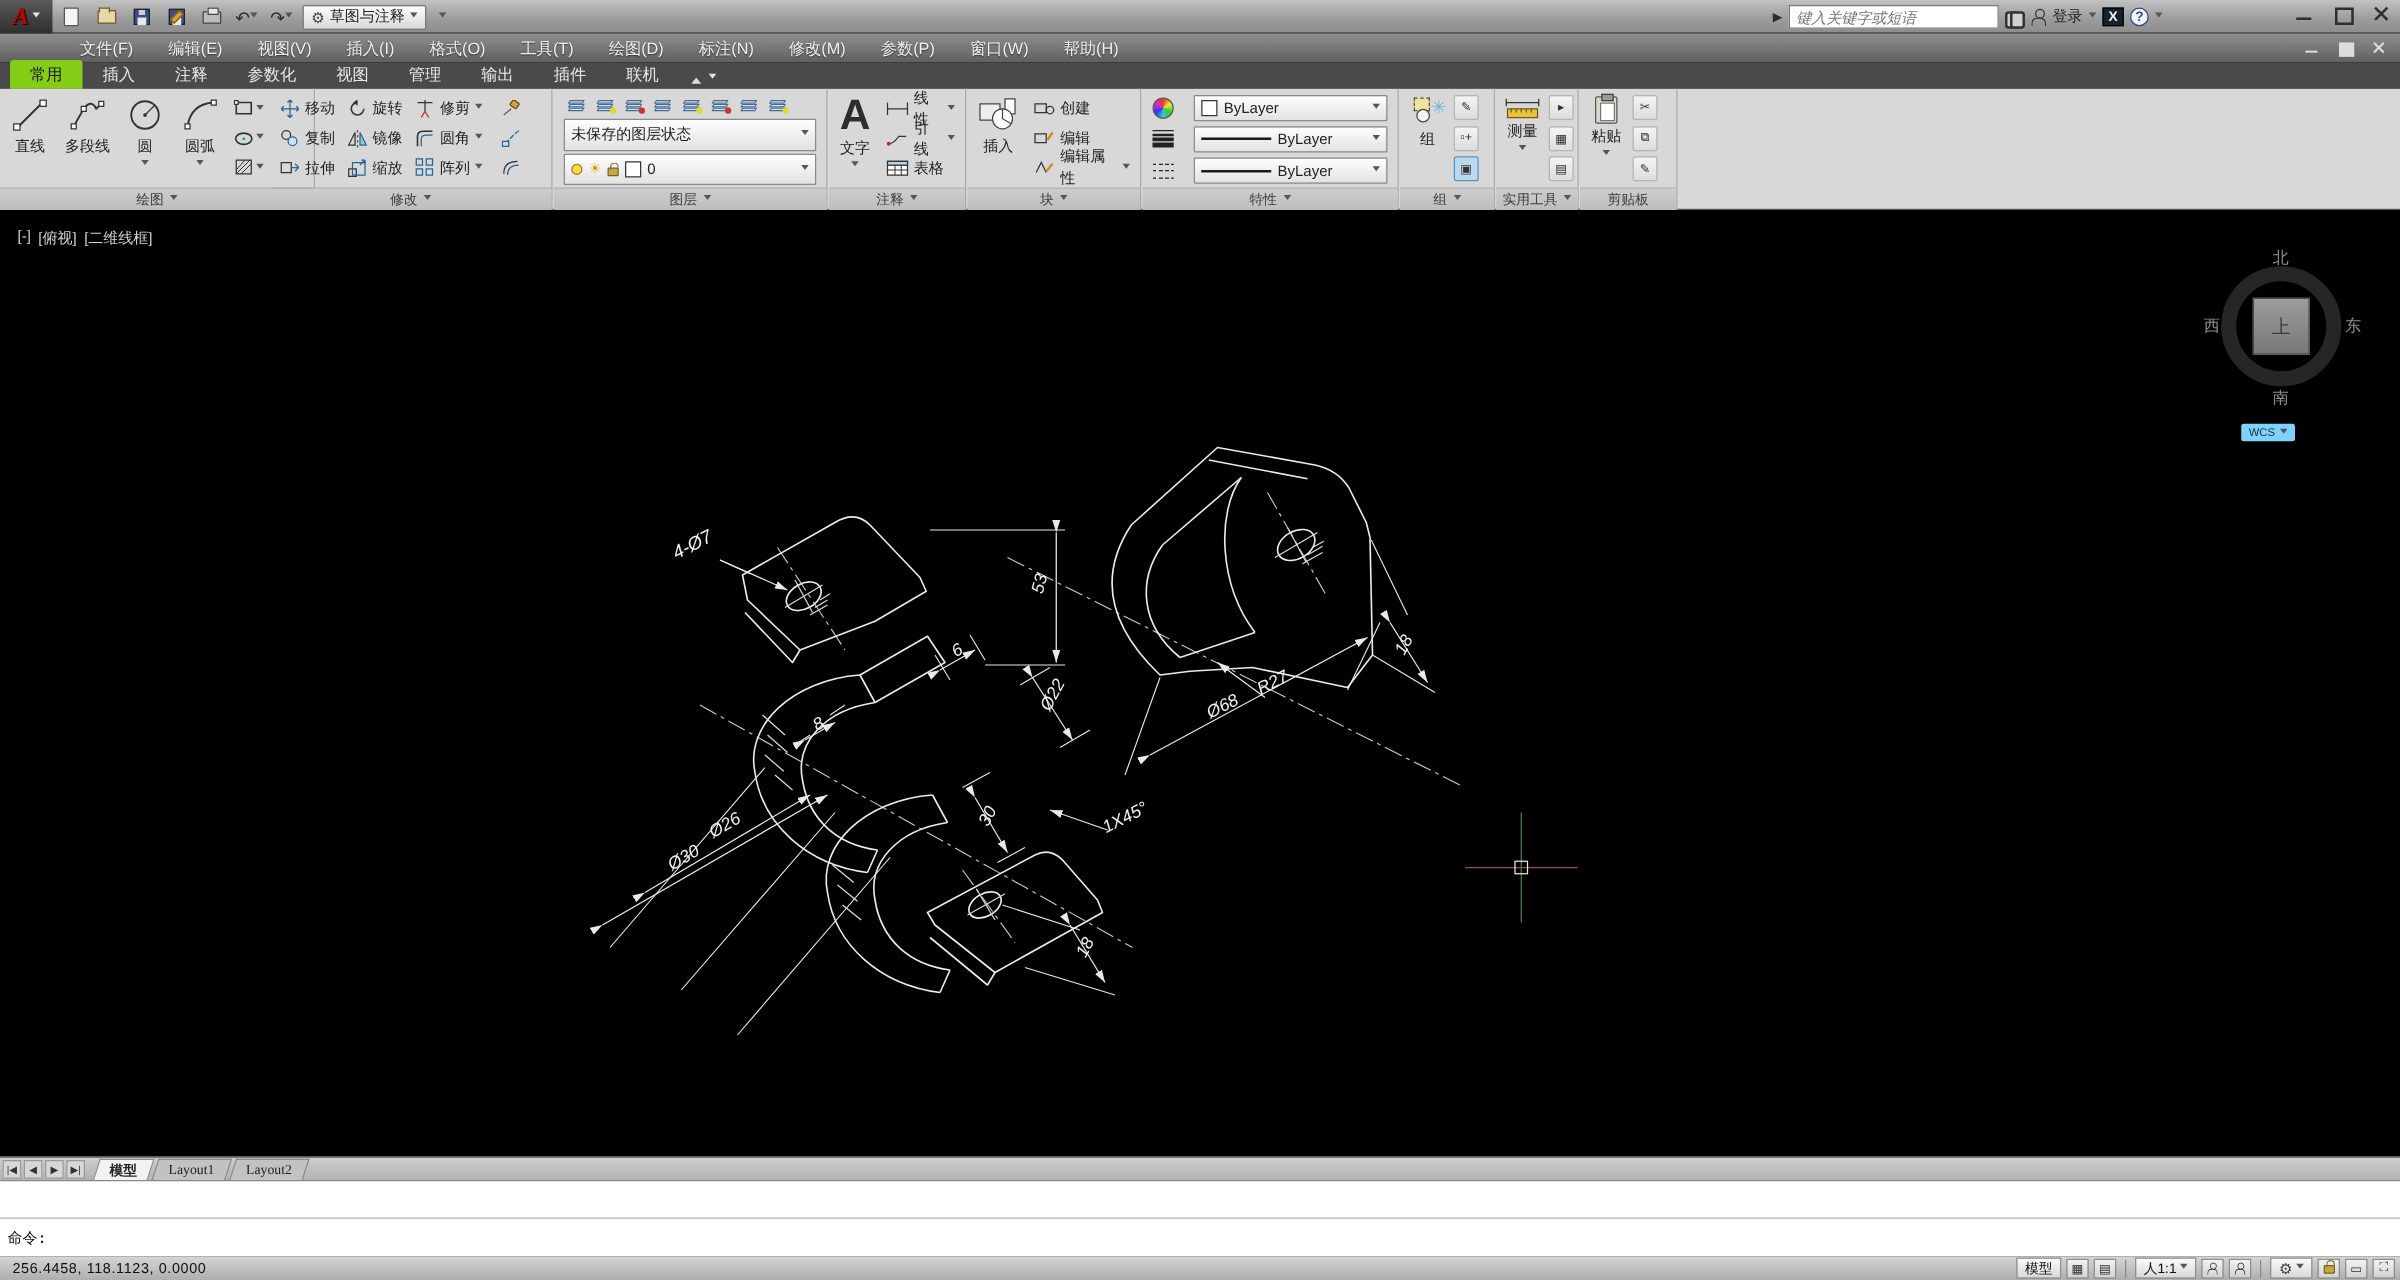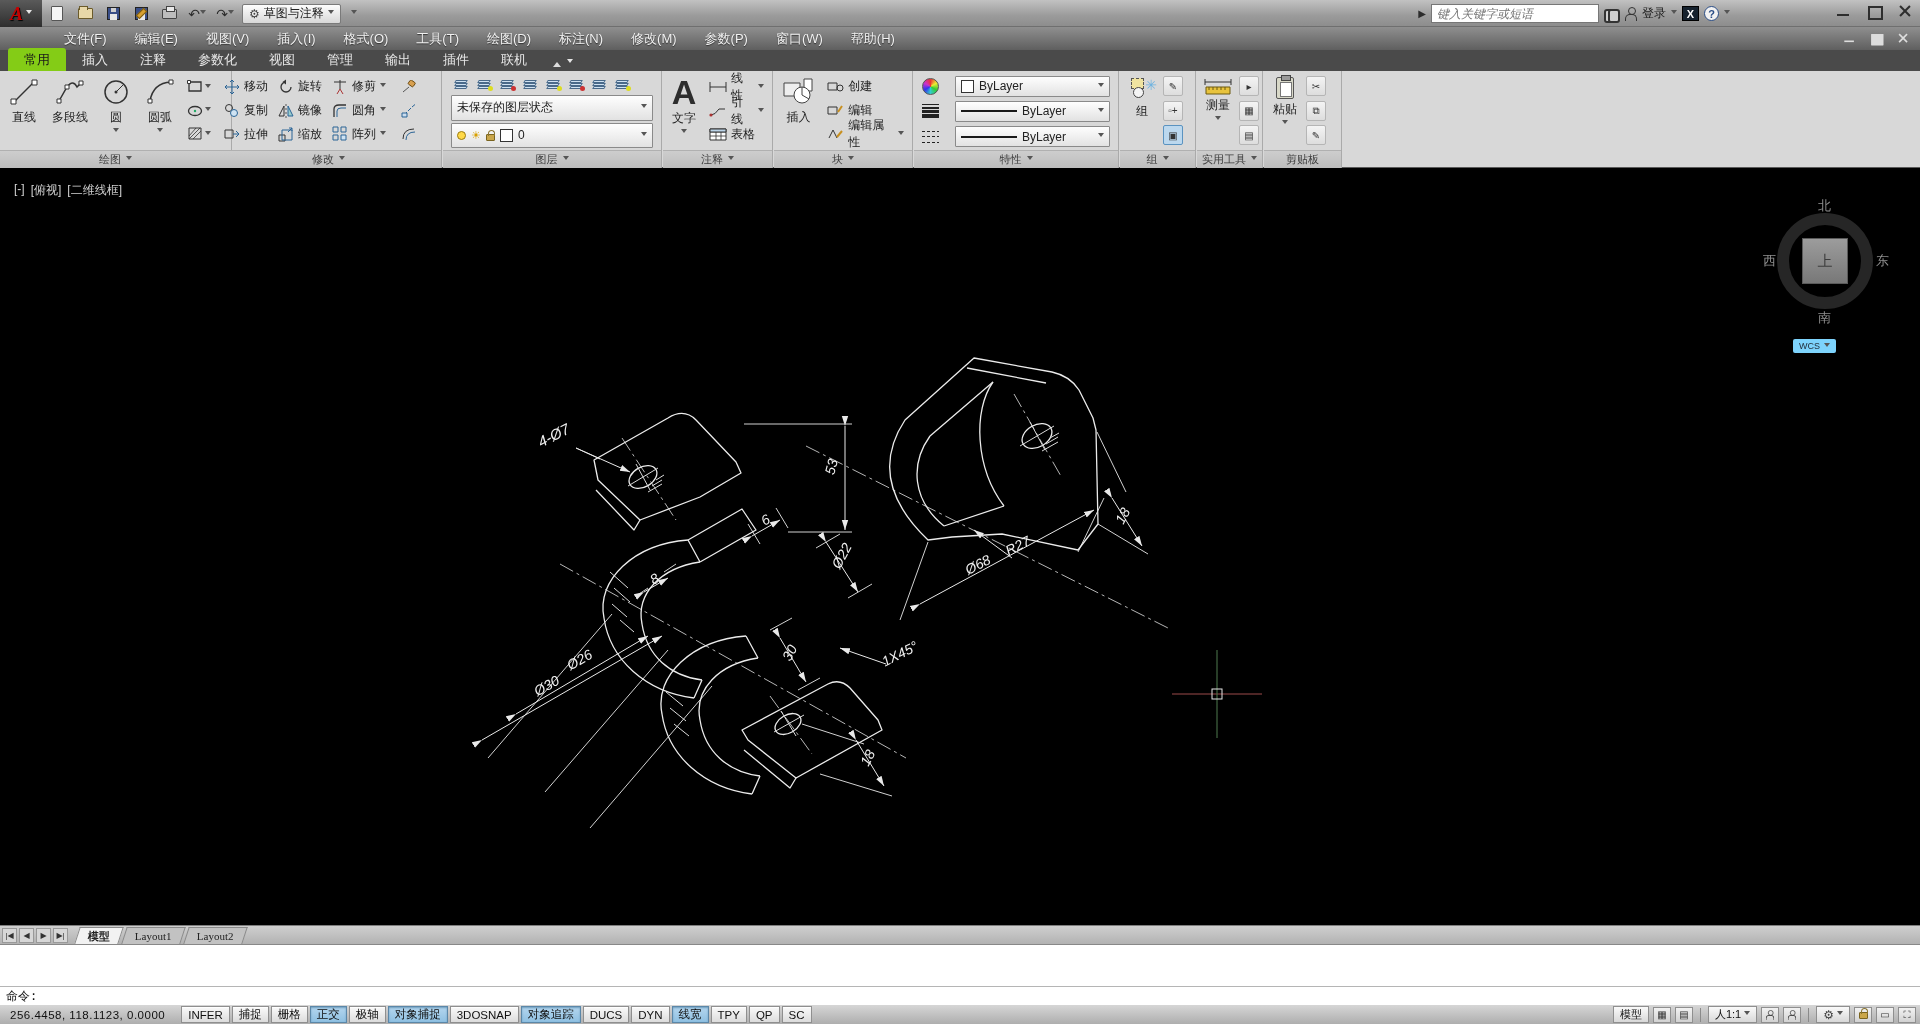--- a/index.html
+++ b/index.html
@@ -154,21 +154,21 @@
     background:linear-gradient(#cfcfcf,#b2b2b2); border-top:1px solid #7d7d7d; display:flex; align-items:center; }
   .lnav { width:15px; height:15px; display:flex; align-items:center; justify-content:center; font-size:8px; color:#333;
     border:1px solid #999; background:#d7d7d7; margin-left:2px; }
   .ltab { height:17px; padding:1px 10px; font-size:11px; color:#222; border:1px solid #8a8a8a; border-bottom:none;
     background:#c2c2c2; transform:skewX(-18deg); margin-left:3px; display:flex; align-items:center; }
   .ltab > span { transform:skewX(18deg); font-family:"Liberation Serif", serif; }
   .ltab.active { background:#f2f2f2; font-weight:bold; }
   
   #cmd { position:absolute; left:0; top:944px; width:1920px; height:61px; background:#fff; border-top:1px solid #888; }
   .cmdline { font-family:"DejaVu Sans Mono", monospace; font-size:12px; color:#111; padding:1px 6px; }
-  #cmdprompt { position:absolute; left:0; right:0; bottom:0; height:19px; border-top:1px solid #b5b5b5; display:flex; align-items:center; }
+  #cmdprompt { position:absolute; left:0; right:0; bottom:0; height:31px; border-top:1px solid #b5b5b5; display:flex; align-items:center; }
 
   
   #statusbar { position:absolute; left:0; top:1005px; width:1920px; height:19px;
     background:linear-gradient(#d6d6d6,#aeaeae); display:flex; align-items:center; gap:2px; padding:0 4px; }
   #coords { font-size:11.5px; color:#111; padding:0 14px 0 6px; letter-spacing:0.5px; }
   .toggle { height:17px; padding:0 6px; display:flex; align-items:center; font-size:11.5px; color:#111;
     background:linear-gradient(#fafafa,#dcdcdc); border:1px solid #8f8f8f; box-shadow:inset 0 1px 0 #fff; cursor:default; }
   .toggle.active { background:linear-gradient(#b4d6ee,#8fc0e2); border-color:#5b87a8; box-shadow:inset 0 1px 2px #6d9cbd; }
   #sb-right { margin-left:auto; display:flex; align-items:center; gap:4px; }
   .sbtn { height:17px; padding:0 6px; font-size:11px; color:#111; display:flex; align-items:center; gap:3px;
@@ -269,21 +269,21 @@
       <span class="rtab">联机</span>
     </div>
   <div id="ribbon-min">
     <span class="tri-up"></span>
     <span class="car lt"></span>
   </div>
 </div>
 
 <div id="ribbon">
 
-  <div class="panel" style="left:0;width:232px">
+  <div class="panel" style="left:0;width:252px">
     <div class="panel-body">
       <div class="bigbtn">
         <svg class="mi" width="30" height="30" viewBox="0 0 30 30">
             <line x1="5" y1="25" x2="25" y2="5" stroke="#333" stroke-width="1.5"></line>
             <rect x="2" y="22" width="5" height="5" fill="#fff" stroke="#333"></rect>
             <rect x="23" y="3" width="5" height="5" fill="#fff" stroke="#333"></rect>
           </svg>
         <span>直线</span>
       </div>
       <div class="bigbtn">
@@ -875,36 +875,20 @@
 </div>
 
 <div id="cmd">
   <div id="cmdprompt">
     <span class="cmdline">命令:</span>
   </div>
 </div>
 
 <div id="statusbar">
   <span id="coords">256.4458,  118.1123,  0.0000</span>
-  <div style="display:flex; gap:2px">
-      <span class="toggle">INFER</span>
-      <span class="toggle">捕捉</span>
-      <span class="toggle">栅格</span>
-      <span class="toggle active">正交</span>
-      <span class="toggle">极轴</span>
-      <span class="toggle active">对象捕捉</span>
-      <span class="toggle">3DOSNAP</span>
-      <span class="toggle active">对象追踪</span>
-      <span class="toggle">DUCS</span>
-      <span class="toggle">DYN</span>
-      <span class="toggle active">线宽</span>
-      <span class="toggle">TPY</span>
-      <span class="toggle">QP</span>
-      <span class="toggle">SC</span>
-    </div>
   <div id="sb-right">
     <span class="sbtn">模型</span>
     <span class="sico">▦</span>
     <span class="sico">▤</span>
     <span class="sep"></span>
     <span class="sbtn">
       <span>人1:1</span>
       <span class="car"></span>
     </span>
     <span class="sico">

